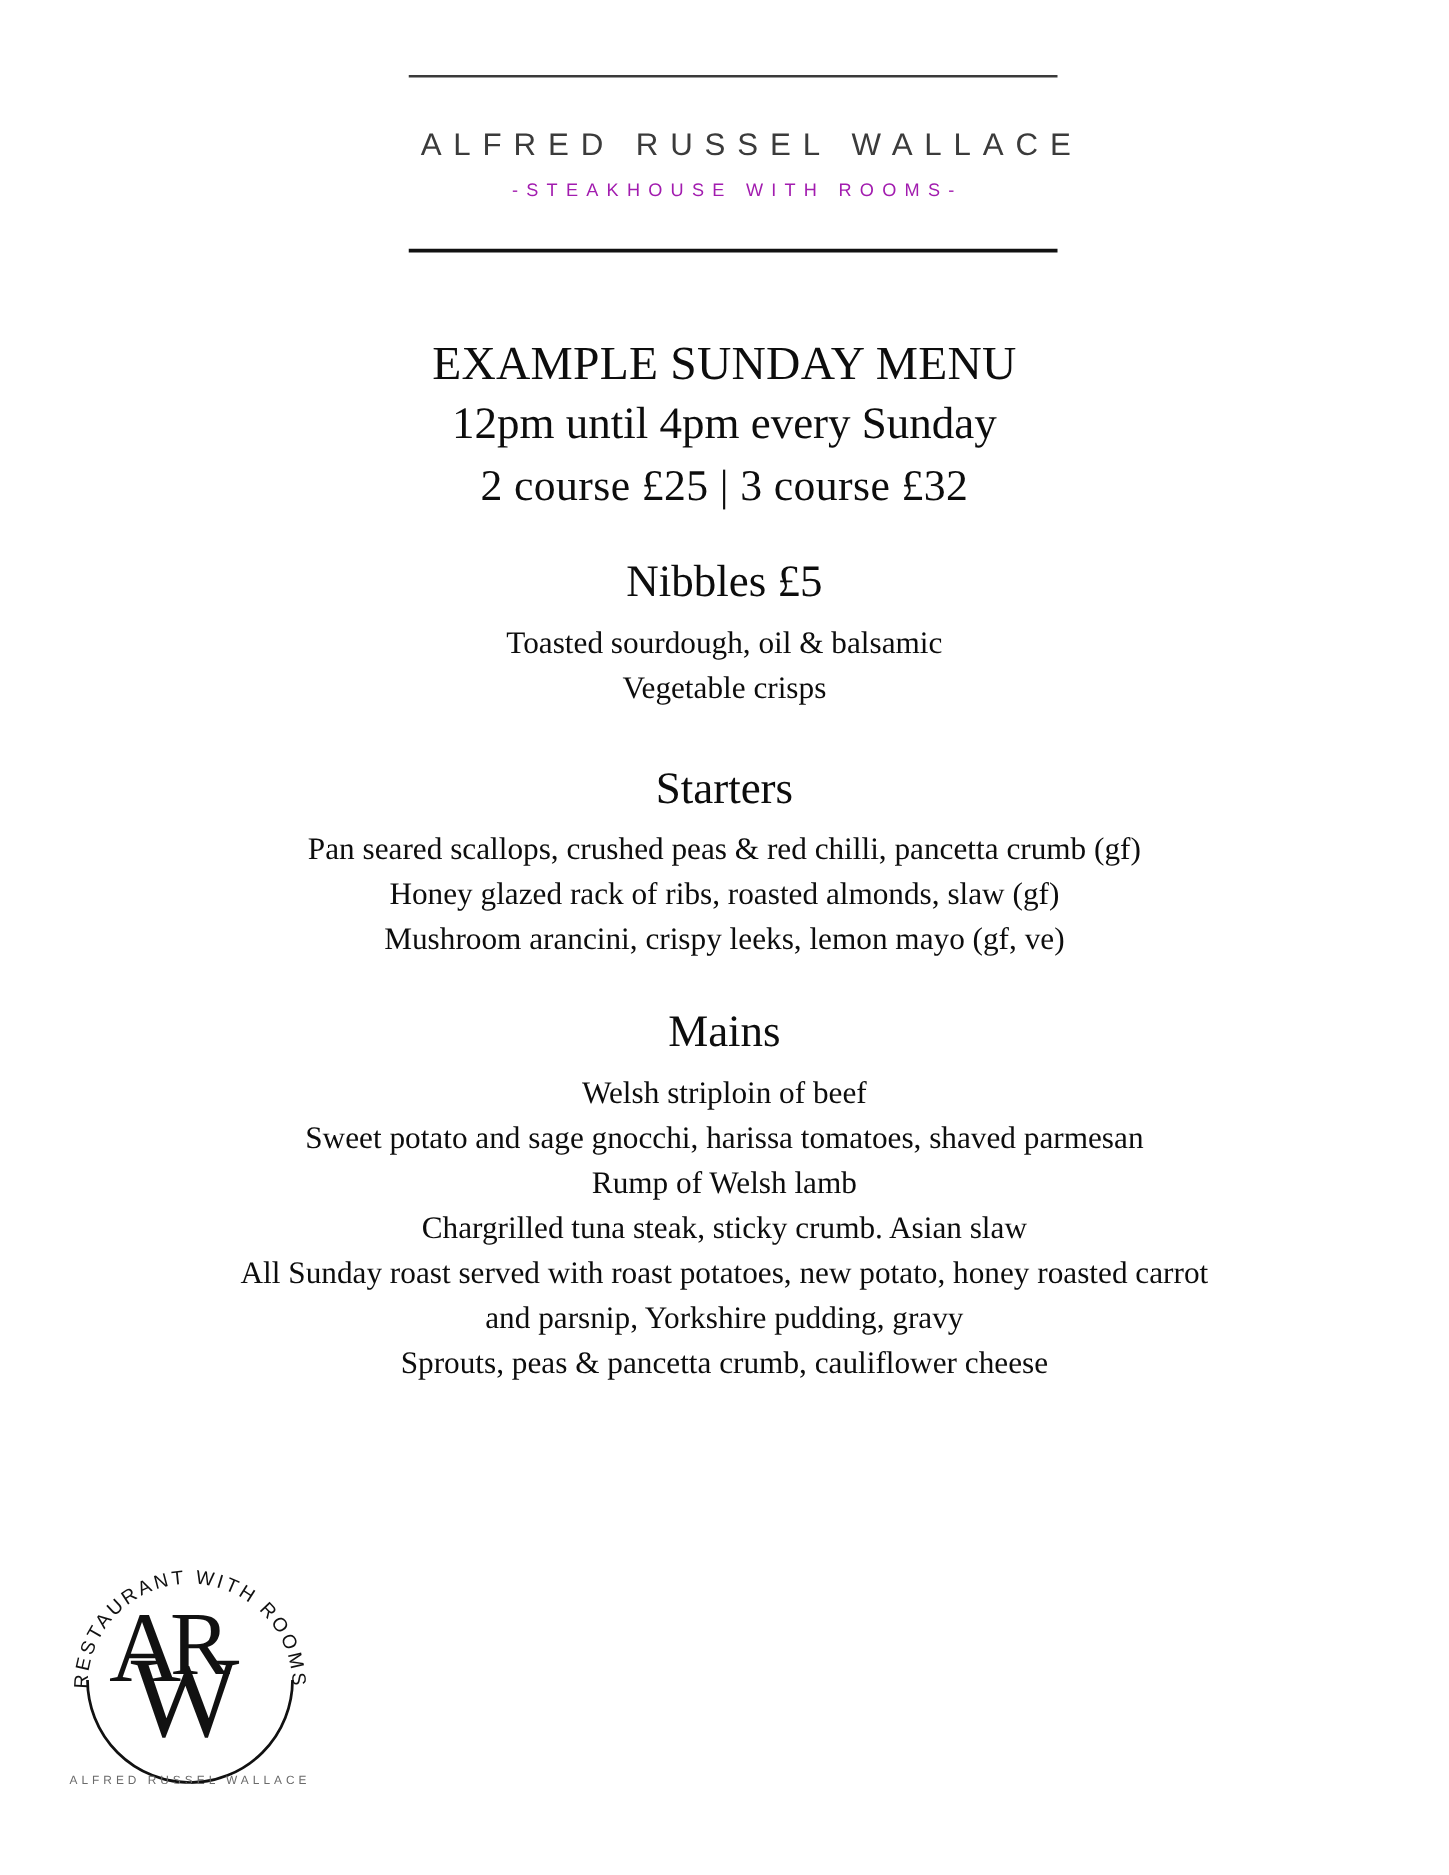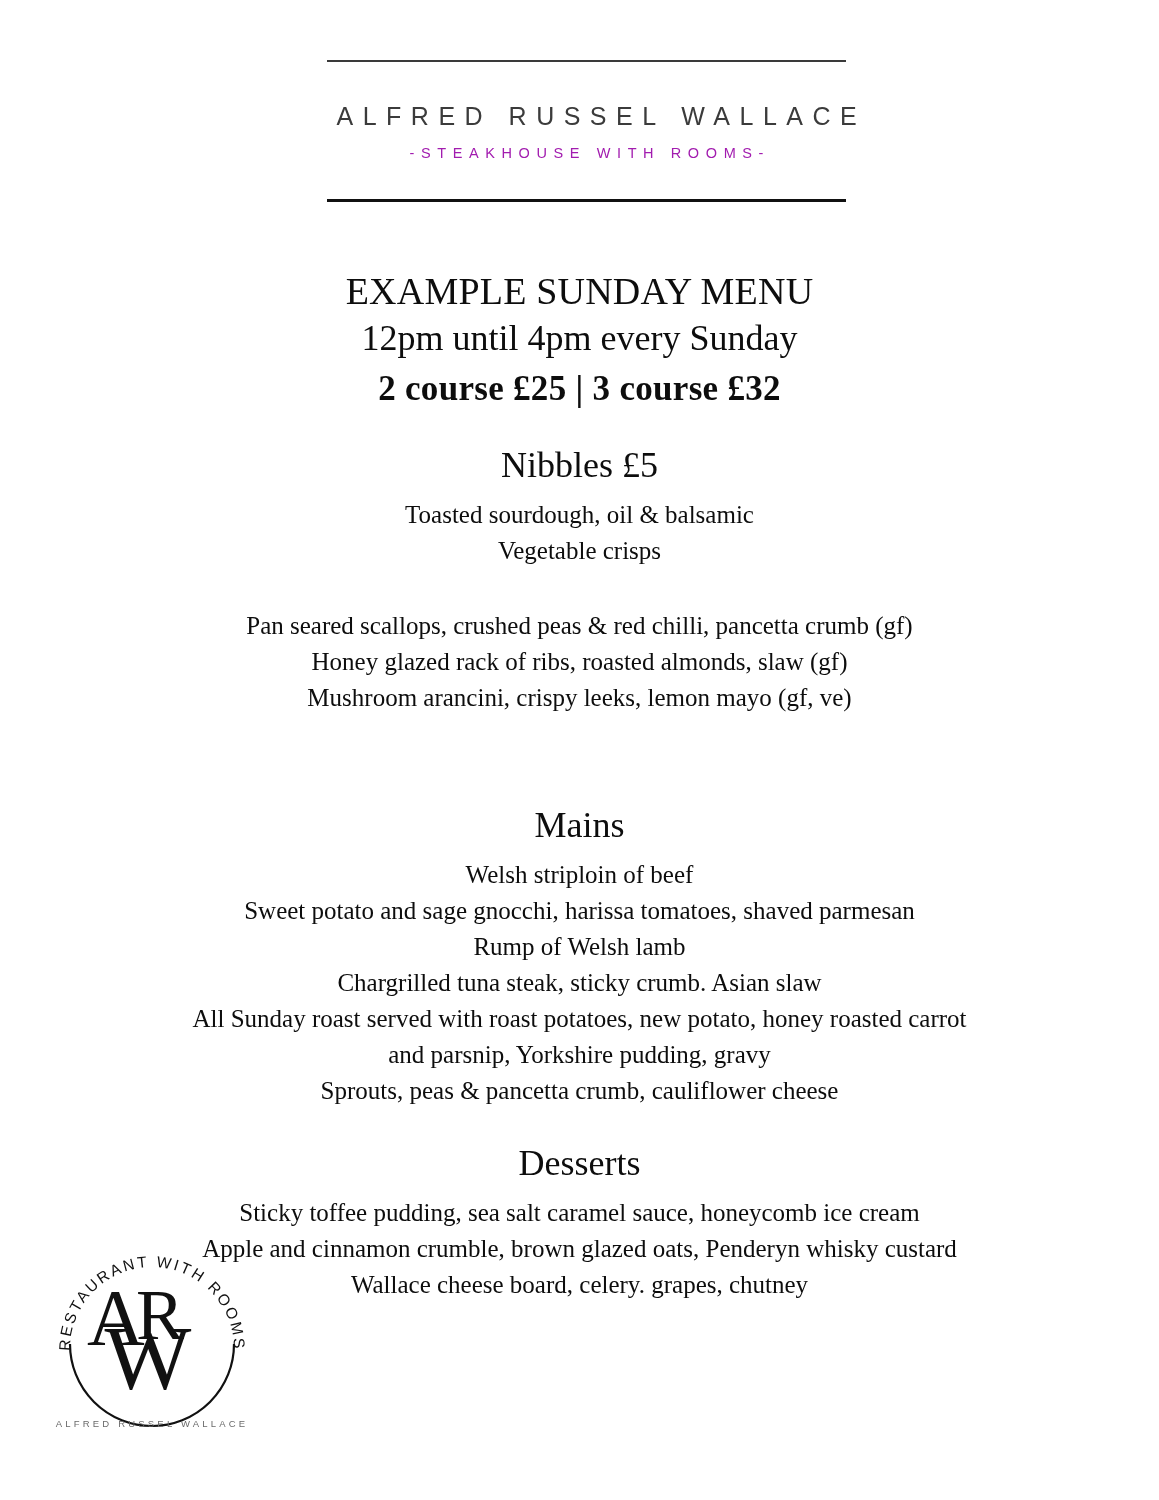--- a/index.html
+++ b/index.html
@@ -79,21 +79,21 @@
     line-height: 47px;
     letter-spacing: 0.2px;
   }
   .title-hours {
     font-size: 36px;
     line-height: 47px;
   }
   .title-price {
     font-size: 35px;
     line-height: 50px;
-    font-weight: bold;
+    font-weight: normal;
     letter-spacing: 0.3px;
     margin-top: 2px;
   }
 
   
   .section {
     position: absolute;
     left: 0;
     width: 1159px;
     text-align: center;
@@ -153,39 +153,34 @@
     <div class="title-hours">12pm until 4pm every Sunday</div>
     <div class="title-price">2 course £25  |  3 course £32</div>
   </div>
 
   <div class="section" id="section-nibbles">
       <div class="section-heading">Nibbles £5</div>
       <p class="item">Toasted sourdough, oil &amp; balsamic</p>
       <p class="item">Vegetable crisps</p>
     </div>
   <div class="section" id="section-starters">
+      <div class="section-heading">Starters</div>
       <p class="item">Pan seared scallops, crushed peas &amp; red chilli, pancetta crumb (gf)</p>
       <p class="item">Honey glazed rack of ribs, roasted almonds, slaw (gf)</p>
       <p class="item">Mushroom arancini, crispy leeks, lemon mayo (gf, ve)</p>
     </div>
   <div class="section" id="section-mains">
       <div class="section-heading">Mains</div>
       <p class="item">Welsh striploin of beef</p>
       <p class="item">Sweet potato and sage gnocchi, harissa tomatoes, shaved parmesan</p>
       <p class="item">Rump of Welsh lamb</p>
       <p class="item">Chargrilled tuna steak, sticky crumb. Asian slaw</p>
       <p class="item wrap">All Sunday roast served with roast potatoes, new potato, honey roasted carrot and parsnip, Yorkshire pudding, gravy</p>
       <p class="item">Sprouts, peas &amp; pancetta crumb, cauliflower cheese</p>
     </div>
-  <div class="section" id="section-desserts">
-      <div class="section-heading">Desserts</div>
-      <p class="item">Sticky toffee pudding, sea salt caramel sauce, honeycomb ice cream</p>
-      <p class="item">Apple and cinnamon crumble, brown glazed oats, Penderyn whisky custard</p>
-      <p class="item">Wallace cheese board, celery. grapes, chutney</p>
-    </div>
 
   <div class="logo">
     <svg viewBox="0 0 200 215" xmlns="http://www.w3.org/2000/svg" aria-hidden="true">
       <defs>
         <path id="arcTop" d="M 18,112 A 82,82 0 0 1 182,112" fill="none"></path>
       </defs>
 
       <path d="M 18,107 A 82,82 0 0 0 182,107" fill="none" stroke="#111111" stroke-width="2.2"></path>
 
       <text font-family="'Liberation Sans','DejaVu Sans',sans-serif" font-size="15.5" letter-spacing="2.4" fill="#111111">

